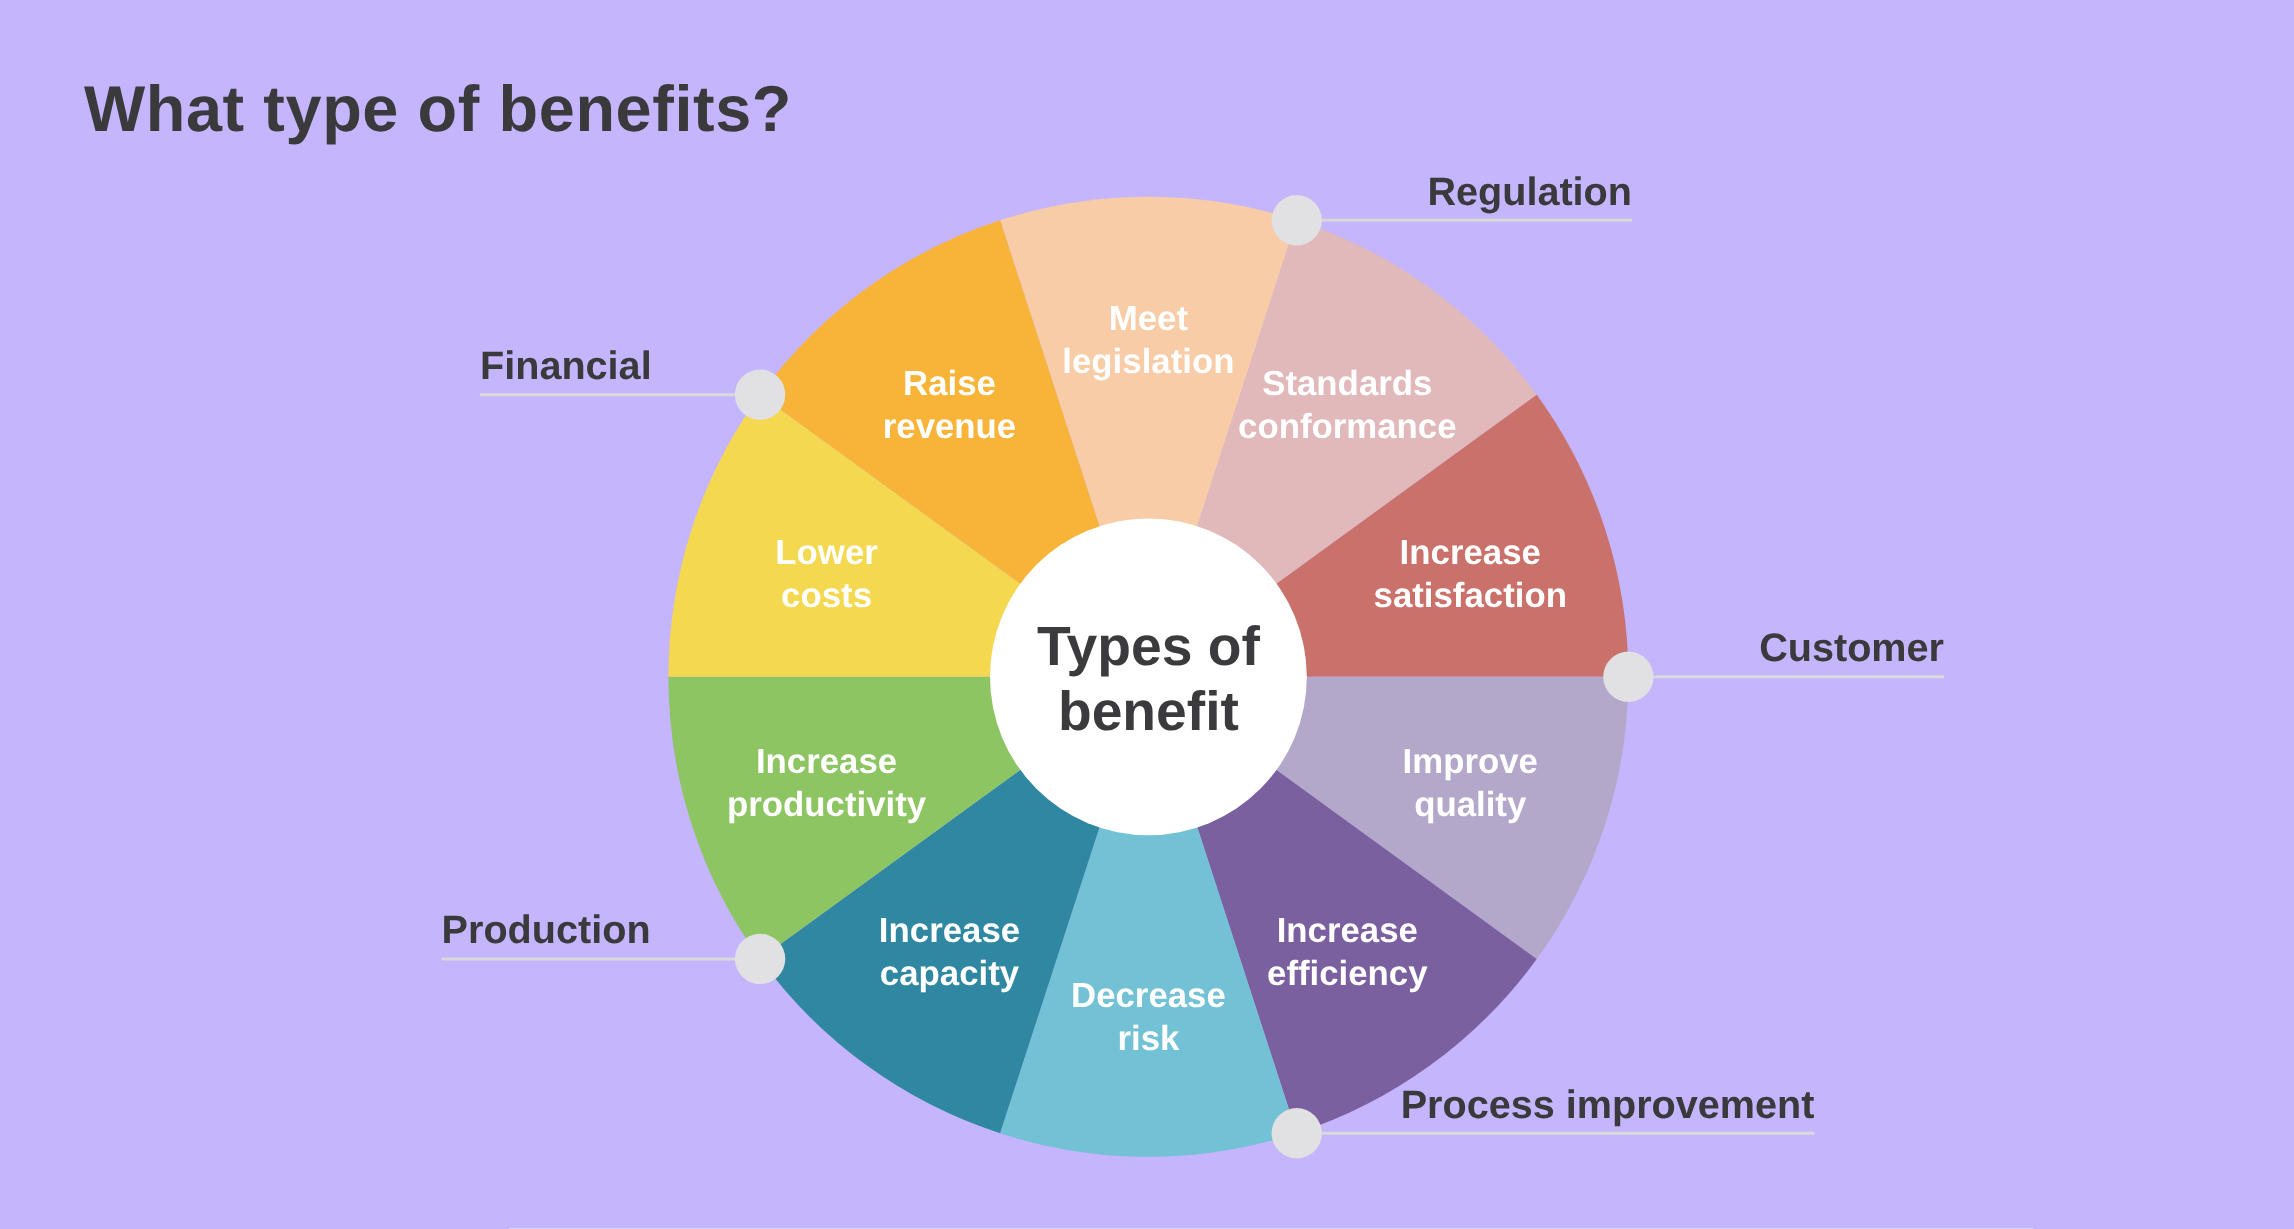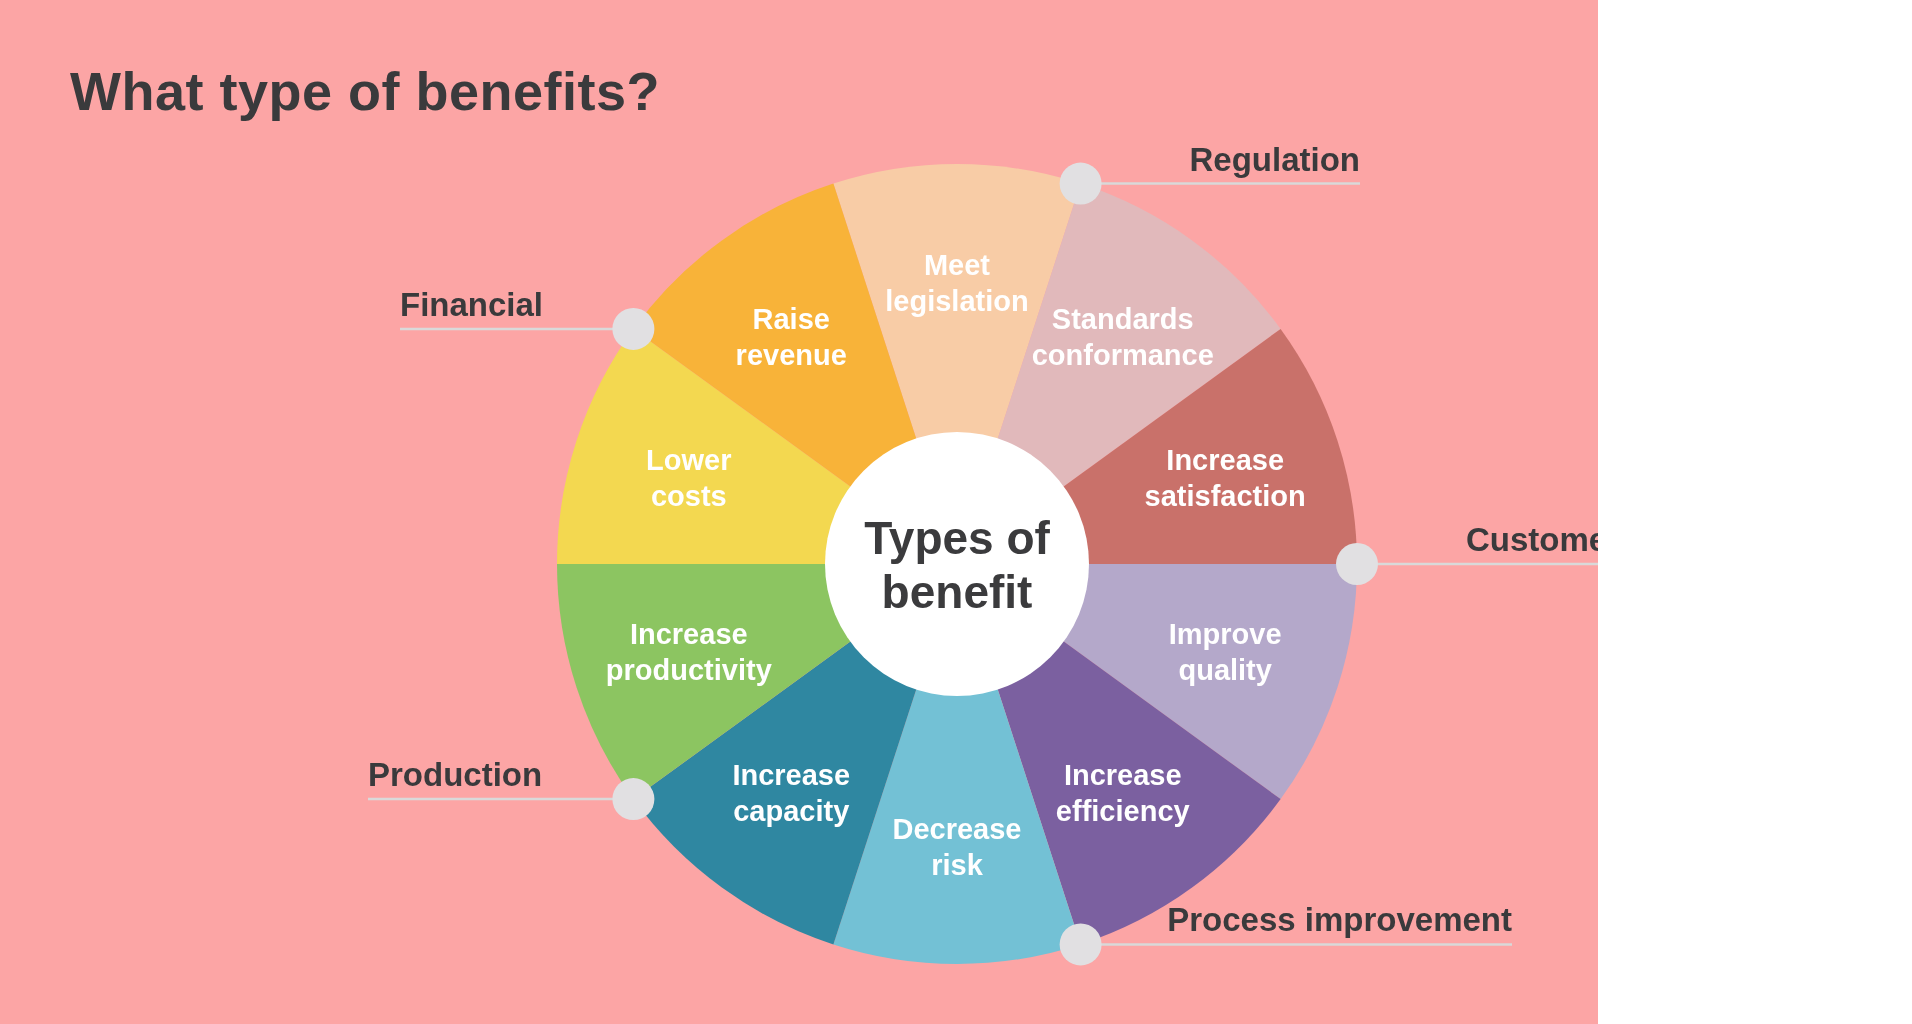--- a/index.html
+++ b/index.html
@@ -1,20 +1,20 @@
 <!DOCTYPE html>
 <html><head>
 <meta charset="utf-8">
 <style>
   html, body { margin: 0; padding: 0; background: #ffffff; }
   .canvas {
     position: relative;
-    width: 1598px;
+    width: 1912px;
     height: 1024px;
-    background: #fca5a5;
+    background: #c4b5fd;
     overflow: hidden;
     font-family: "Liberation Sans", sans-serif;
     text-align: center;
   }
   .page-title {
     position: absolute;
     left: 70px;
     top: 60px;
     margin: 0;
     font: 700 54px "Liberation Sans", sans-serif;

